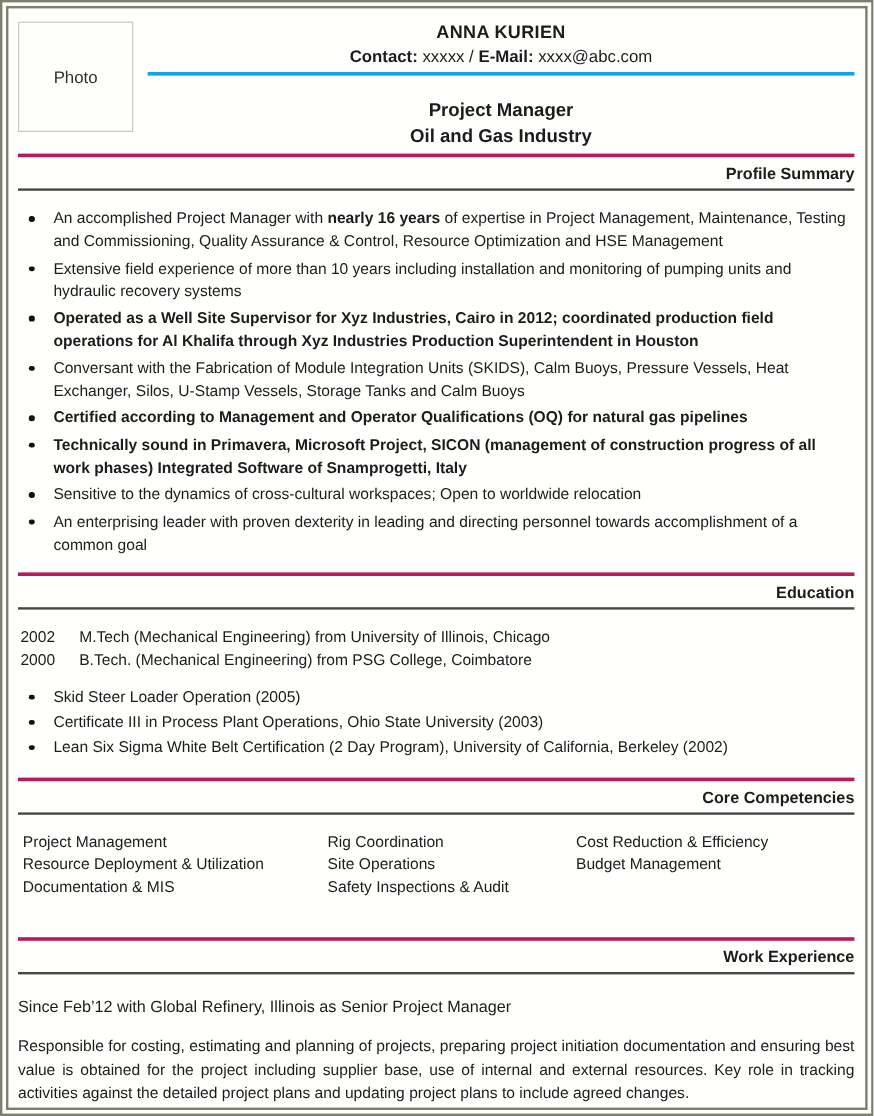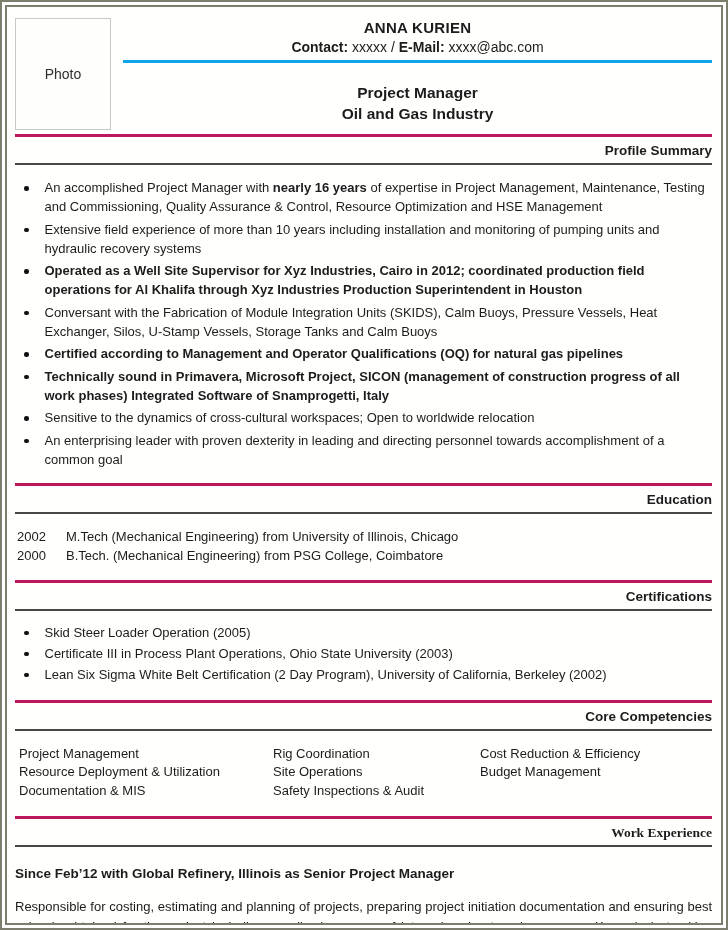--- a/index.html
+++ b/index.html
@@ -13,21 +13,21 @@
     padding: 5px 9px 0 8px;
     overflow: hidden;
     font-size: 13px;
     line-height: 19px;
     color: #1c1c1c;
   }
 
   
   .header { display: flex; margin-top: 6px; }
   .photo-box {
-    width: 96px; height: 112px; flex: none;
+    width: 96px; height: 92px; flex: none;
     border: 1px solid #c9c9c9;
     display: flex; align-items: center; justify-content: center;
     font-size: 14px; color: #2e2e2e; background: #fefefc;
   }
   .header-center { flex: 1; margin-left: 12px; text-align: center; }
   .name-block { border-bottom: 3px solid #0ea5e9; padding-bottom: 3px; }
   .name { font-size: 15px; font-weight: bold; letter-spacing: .3px; }
   .contact-line { font-size: 14px; margin-top: 1px; }
   .contact-line b { font-weight: bold; }
   .job-title { margin-top: 19px; font-weight: bold; font-size: 15.5px; line-height: 21px; text-align: center; }
@@ -38,21 +38,21 @@
     border-bottom: 2px solid #474747;
     text-align: right;
     font-weight: bold;
     font-size: 13.5px;
     padding: 4px 0 3px 0;
   }
   .band-profile { margin-top: 4px; }
   .band-education { margin-top: 14px; }
   .band-certifications { margin-top: 15px; }
   .band-core { margin-top: 16px; }
-  .band-work { margin-top: 16px; font-family: Liberation Serif, serif; }
+  .band-work { margin-top: 33px; }
 
   
   .bullets { margin-top: 13px; }
   .bullet { display: flex; margin-bottom: 3.5px; }
   .dot {
     width: 4.5px; height: 4.5px; border-radius: 50%;
     background: #101010; flex: none;
     margin: 8px 16px 0 9px;
   }
   .bullet-text { flex: 1; padding-right: 2px; }
@@ -69,21 +69,21 @@
   
   .core-grid {
     display: grid;
     grid-template-columns: 238px 191px 1fr;
     margin: 14px 0 0 4px;
     line-height: 18.5px;
     gap: 16px;
   }
 
   
-  .role-line { font-weight: bold; margin-top: 17px; font-size: 13.5px; }
+  .role-line { font-weight: normal; margin-top: 17px; font-size: 13.5px; }
   .work-para { margin-top: 14px; text-align: justify; line-height: 19.5px; }
 </style>
 </head>
 <body>
 
 <div class="page">
 
   <div class="header">
     <div class="photo-box">
       <span>Photo</span>
@@ -145,21 +145,20 @@
     <div class="edu-row">
       <span class="edu-year">2002</span>
       <span>M.Tech (Mechanical Engineering) from University of Illinois, Chicago</span>
     </div>
     <div class="edu-row">
       <span class="edu-year">2000</span>
       <span>B.Tech. (Mechanical Engineering) from PSG College, Coimbatore</span>
     </div>
   </div>
 
-  <div class="section-band band-certifications">Certifications</div>
 
   <div class="bullets cert-bullets">
     <div class="bullet">
       <span class="dot"></span>
       <span class="bullet-text">Skid Steer Loader Operation (2005)</span>
     </div>
     <div class="bullet">
       <span class="dot"></span>
       <span class="bullet-text">Certificate III in Process Plant Operations, Ohio State University (2003)</span>
     </div>

